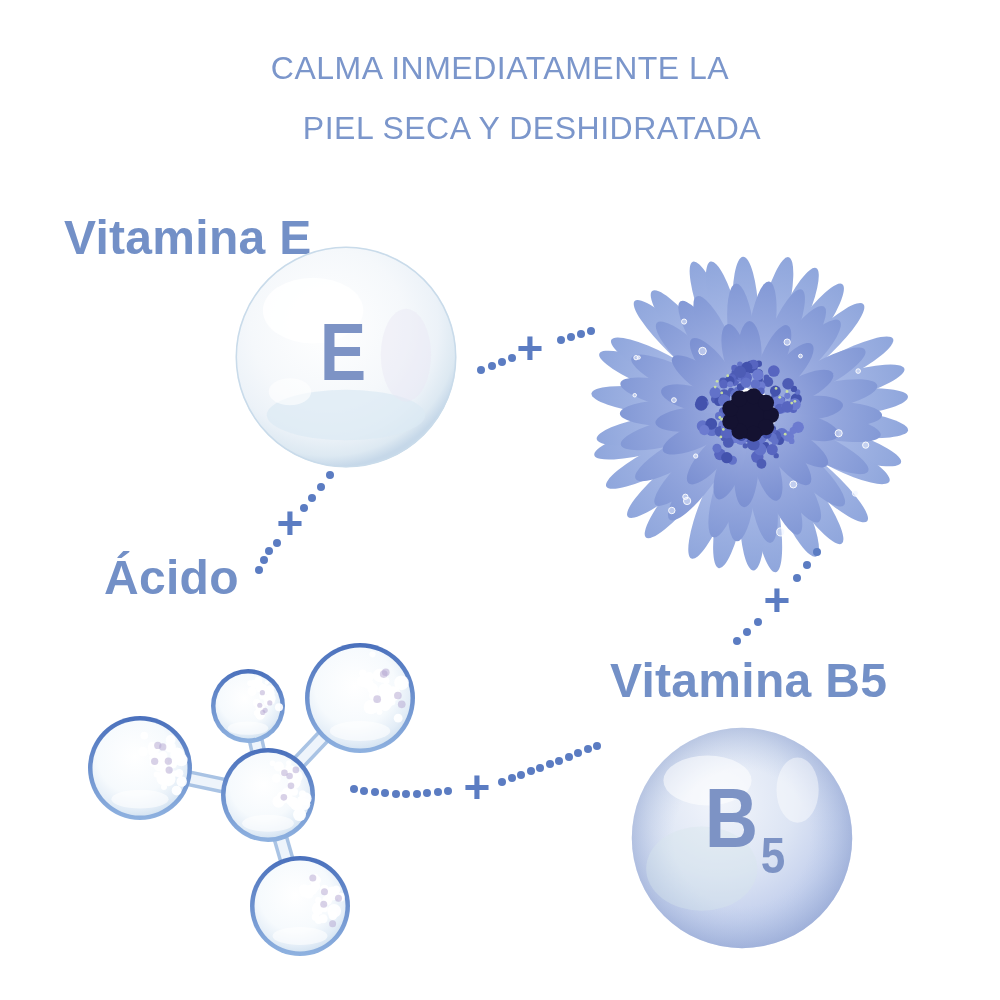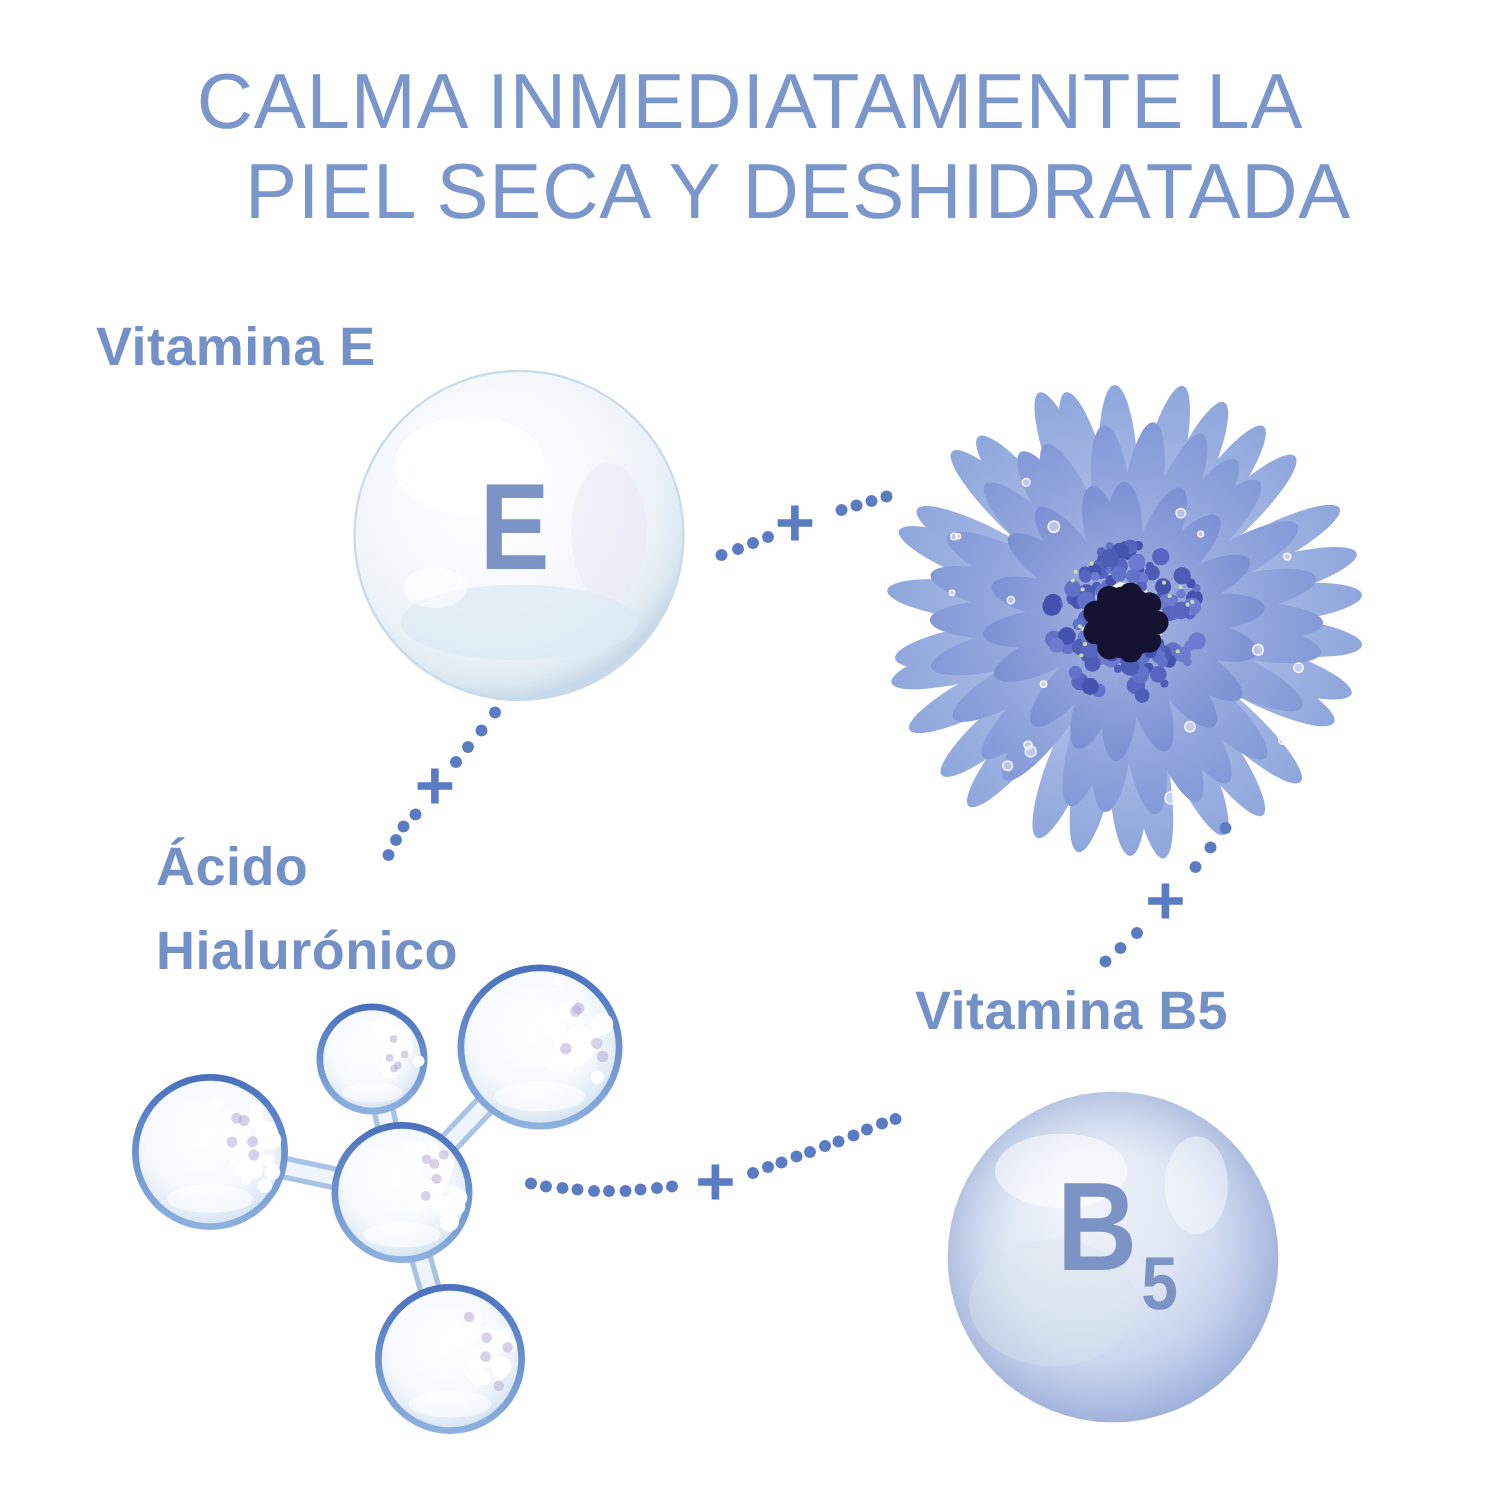--- a/index.html
+++ b/index.html
@@ -2,26 +2,27 @@
 <html><head>
 <meta charset="utf-8">
 <style>
   html,body{margin:0;padding:0;background:#ffffff;}
   .canvas{
     position:relative;width:1000px;height:1000px;background:#ffffff;overflow:hidden;
     font-family:"Liberation Sans", sans-serif;
   }
   .title{
     position:absolute;top:38px;left:0;right:0;text-align:center;
-    color:#7b96cb;font-size:52px;font-weight:400;letter-spacing:.5px;line-height:60px;
+    color:#7b96cb;font-size:32px;font-weight:400;letter-spacing:.5px;line-height:60px;
   }
   .title .l2{position:relative;left:32px;}
   .label{
-    position:absolute;color:#7390c7;font-size:36px;font-weight:bold;letter-spacing:.3px;
+    position:absolute;color:#7390c7;font-size:48px;font-weight:bold;letter-spacing:.3px;
     white-space:nowrap;
+    text-align:center;
   }
   .lbl-e{left:64px;top:210px;}
   .lbl-flower{left:693px;top:213px;}
   .lbl-ha{left:64px;top:550px;line-height:56px;margin-left:40px;}
   .lbl-b5{left:610px;top:653px;}
   .art{position:absolute;}
   .bubble-e{left:230px;top:241px;width:232px;height:232px;}
   .flower{left:578px;top:241px;width:344px;height:344px;}
   .molecule{left:70px;top:635px;width:350px;height:340px;}
   .sphere-b5{left:627px;top:723px;width:230px;height:230px;}
@@ -48,21 +49,20 @@
 <div class="canvas">
 
   <div class="title">
     <div>CALMA INMEDIATAMENTE LA</div>
     <div class="l2">PIEL SECA Y DESHIDRATADA</div>
   </div>
 
   <div class="label lbl-e">Vitamina E</div>
   <div class="label lbl-ha">
     <div>Ácido</div>
-    <div>Hialurónico</div>
   </div>
   <div class="label lbl-b5">Vitamina B5</div>
 
   <svg class="art bubble-e" viewBox="0 0 240 240">
     <defs>
       <radialGradient id="ebG" cx="42%" cy="36%" r="64%">
         <stop offset="0%" stop-color="#ffffff"></stop>
         <stop offset="55%" stop-color="#f5f8fb"></stop>
         <stop offset="78%" stop-color="#ecf2f8"></stop>
         <stop offset="92%" stop-color="#dde9f2"></stop>

